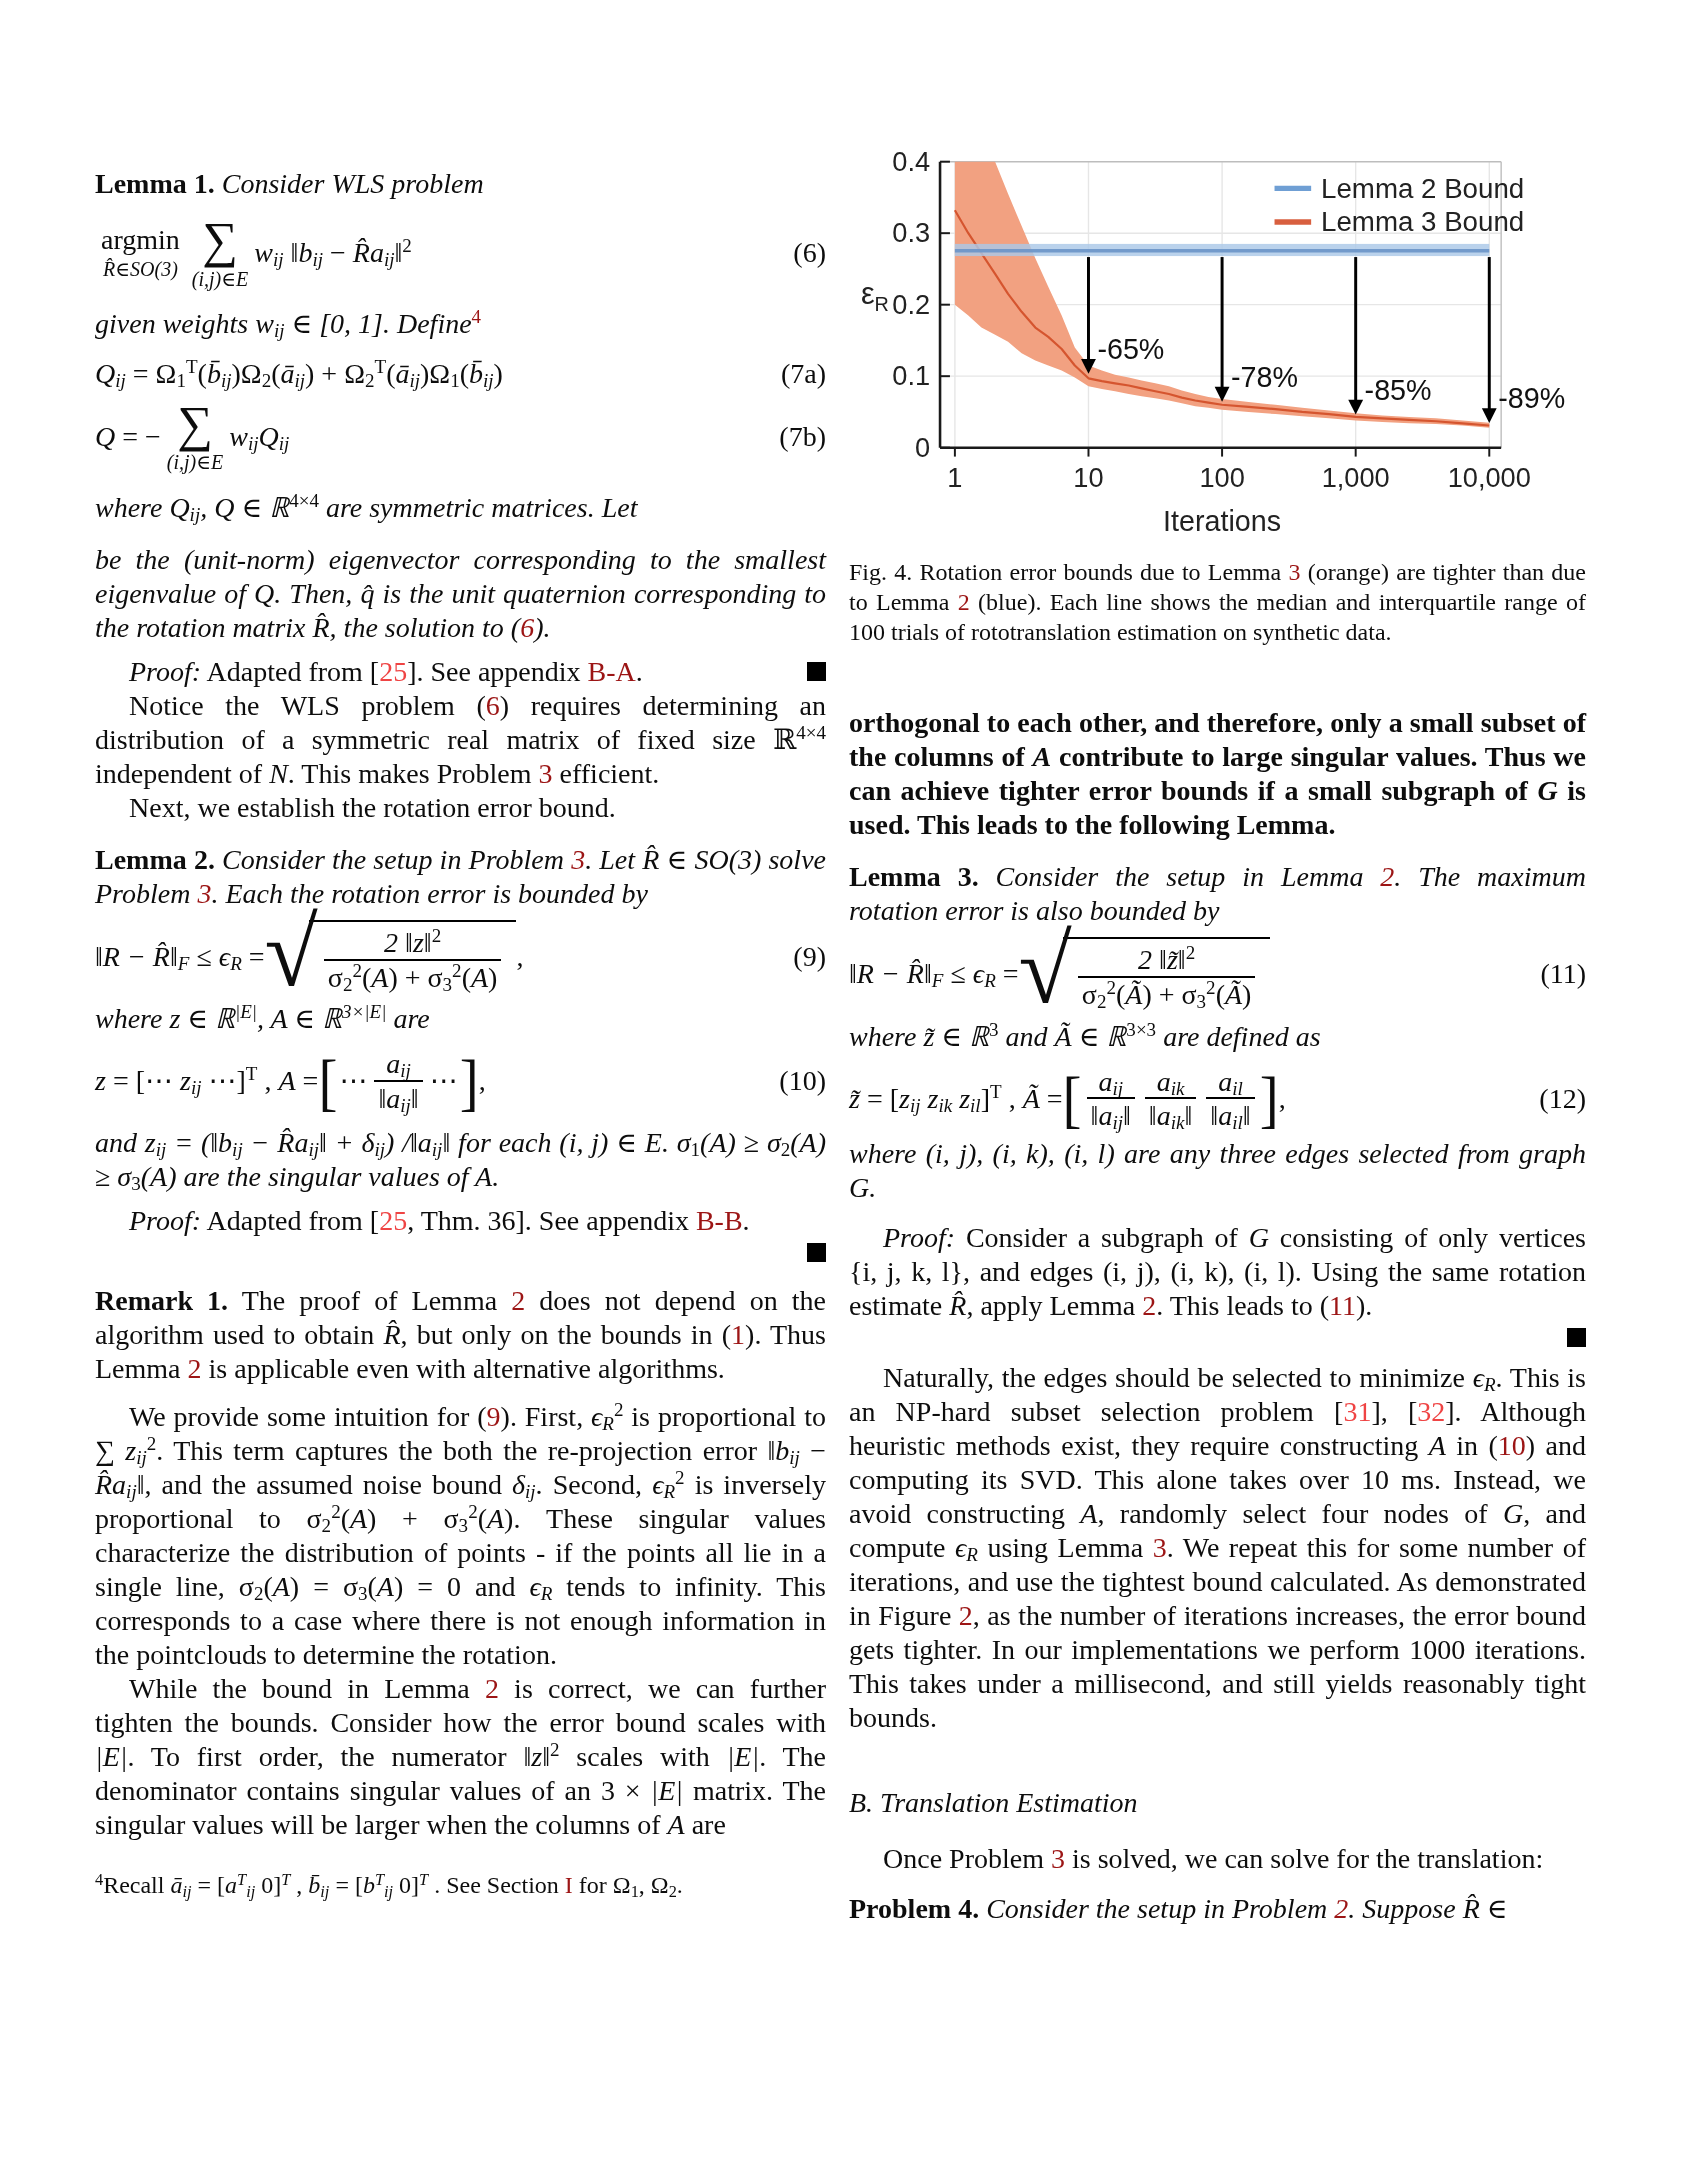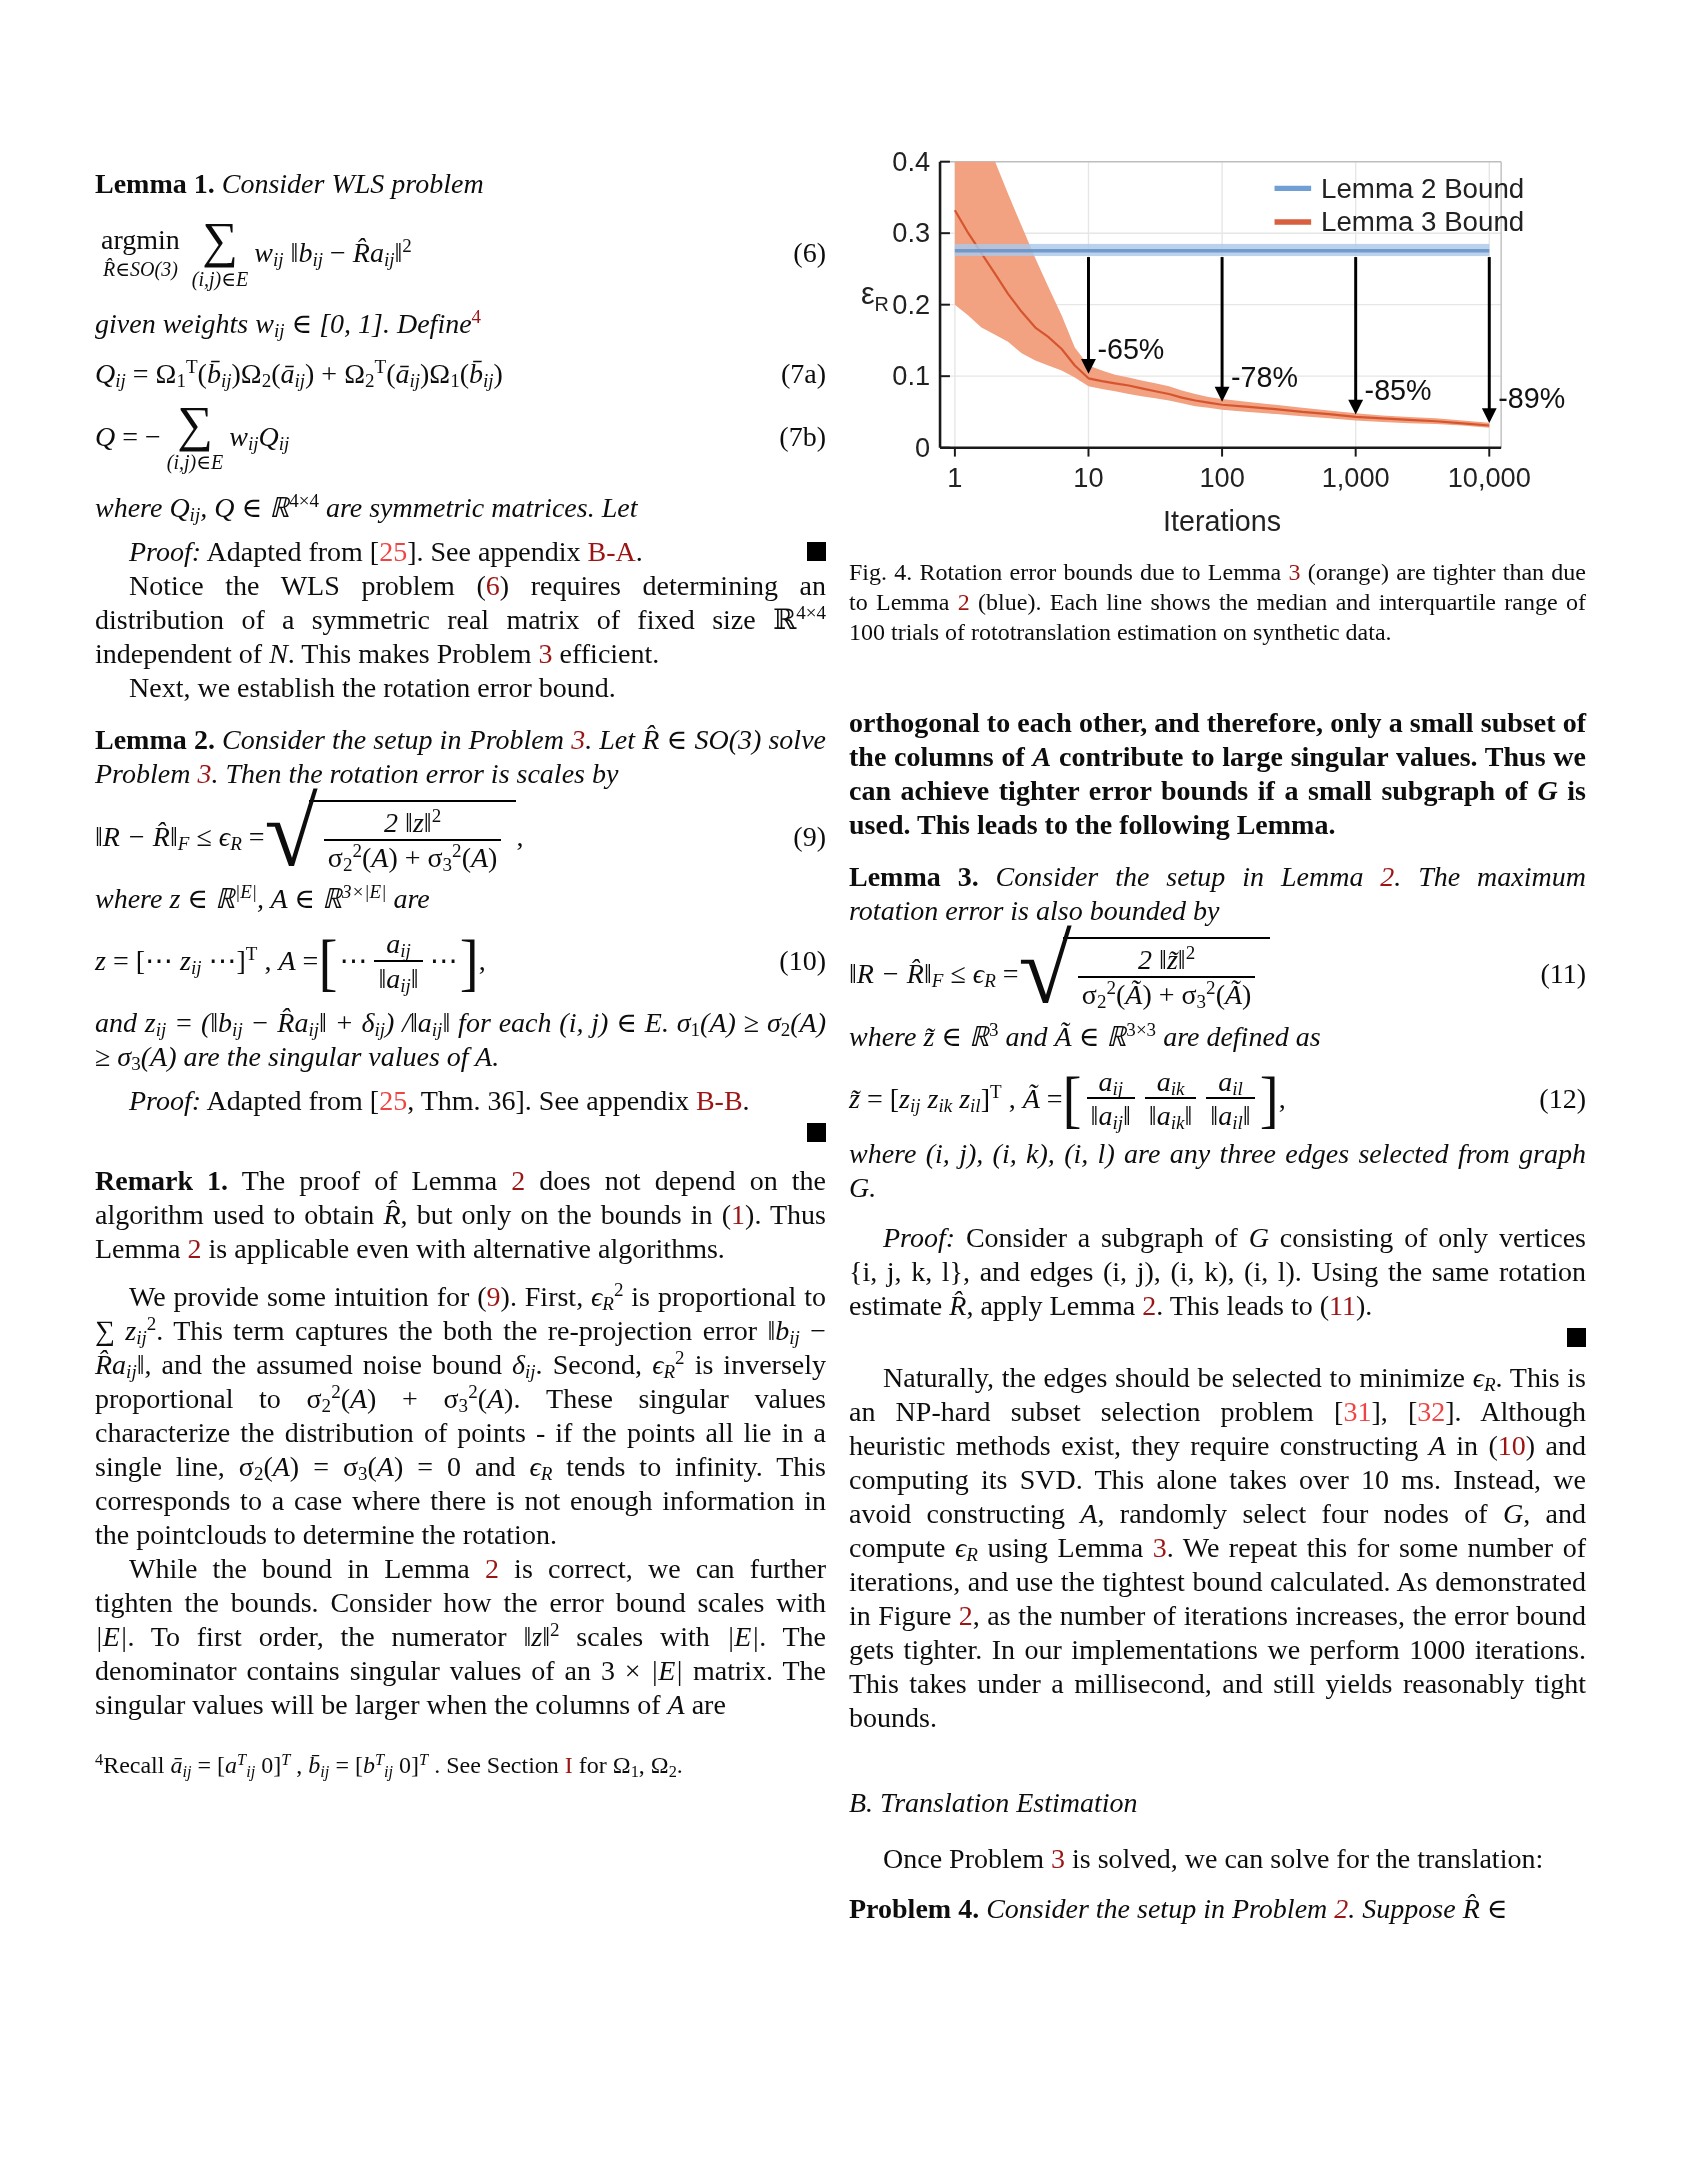--- a/index.html
+++ b/index.html
@@ -73,30 +73,31 @@
         <span class="sumchar">∑</span>
         <span class="under"><span class="i">(i,j)∈E</span></span>
       </span>
       <span><span class="i"> w</span><span class="sub i">ij</span><span class="i">Q</span><span class="sub i">ij</span></span>
       <span class="tag">(7b)</span>
     </div>
 
     <div class="blk" style="margin-top:18px;"><span class="i">where Q</span><span class="sub i">ij</span><span class="i">, Q ∈ ℝ</span><span class="sup">4×4</span><span class="i"> are symmetric matrices. Let</span></div>
 
 
+    <div class="blk" style="margin-top:18px;"><span class="i">be the (unit-norm) eigenvector corresponding to the smallest eigenvalue of Q. Then, q̂ is the unit quaternion corresponding to the rotation matrix R̂, the solution to (</span><span class="i red">6</span><span class="i">).</span></div>
 
     <div class="blk proofline" style="margin-top:10px;">
       <span class="ptext"><span class="i">Proof:</span><span> Adapted from [</span><span class="blue">25</span><span>]. See appendix </span><span class="red">B-A</span><span>.</span></span>
       <span class="qed"></span>
     </div>
 
     <div class="blk ind"><span>Notice the WLS problem (</span><span class="red">6</span><span>) requires determining an distribution of a symmetric real matrix of fixed size ℝ</span><span class="sup">4×4</span><span> independent of </span><span class="i">N</span><span>. This makes Problem </span><span class="red">3</span><span> efficient.</span></div>
     <div class="blk ind"><span>Next, we establish the rotation error bound.</span></div>
 
-    <div class="blk" style="margin-top:18px;"><span class="b">Lemma 2.</span><span class="i"> Consider the setup in Problem </span><span class="i red">3</span><span class="i">. Let R̂ ∈ SO(3) solve Problem </span><span class="i red">3</span><span class="i">. Then the rotation error is scales by</span></div>
+    <div class="blk" style="margin-top:18px;"><span class="b">Lemma 2.</span><span class="i"> Consider the setup in Problem </span><span class="i red">3</span><span class="i">. Let R̂ ∈ SO(3) solve Problem </span><span class="i red">3</span><span class="i">. Each the rotation error is bounded by</span></div>
 
     <div class="blk eq" style="margin-top:8px;">
       <span><span class="i">‖R − R̂‖</span><span class="sub i">F</span><span class="i"> ≤ ϵ</span><span class="sub i">R</span><span> = </span></span>
       <span class="sqrt">
         <span class="radsign">√</span>
         <span class="radbody">
           <span class="frac">
             <span class="num"><span class="i">2 ‖z‖</span><span class="sup">2</span></span>
             <span class="den"><span>σ</span><span class="sub">2</span><span class="sup">2</span><span>(</span><span class="i">A</span><span>) + σ</span><span class="sub">3</span><span class="sup">2</span><span>(</span><span class="i">A</span><span>)</span></span>
           </span>

